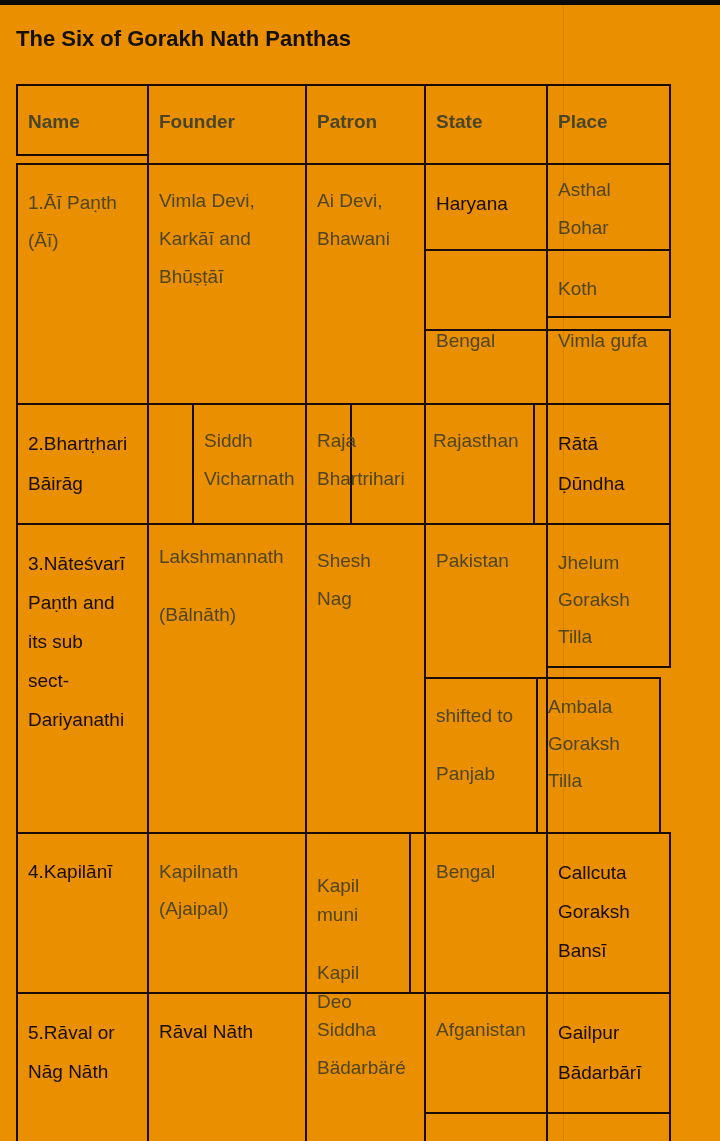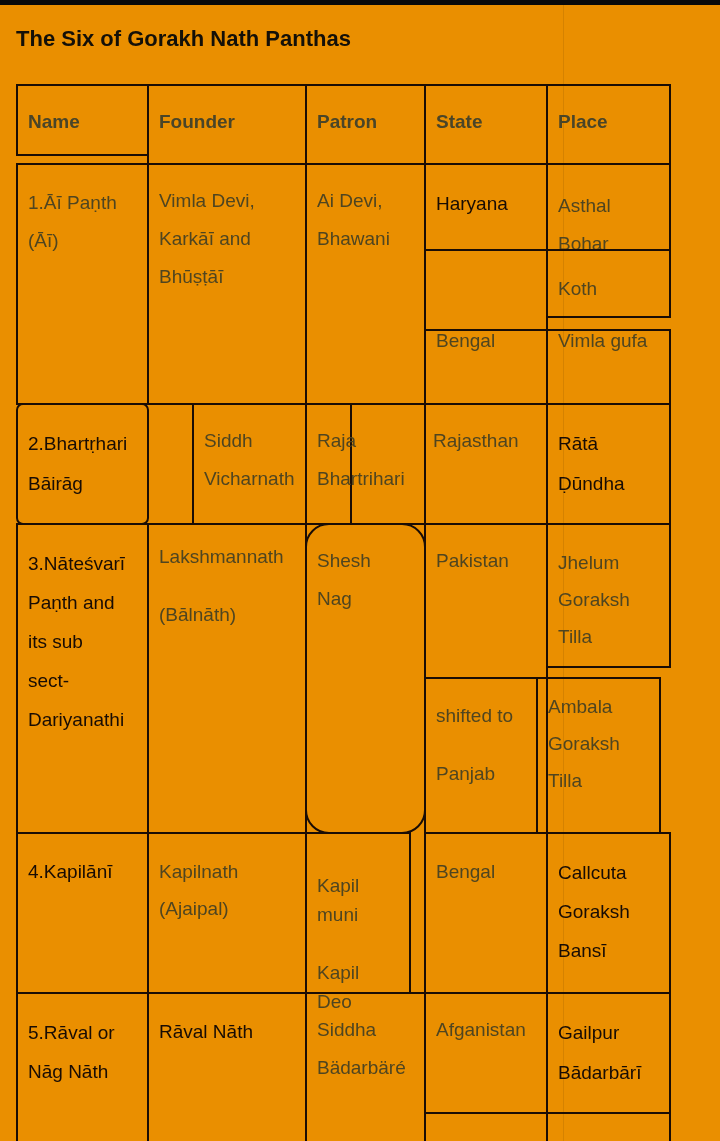--- a/index.html
+++ b/index.html
@@ -59,69 +59,69 @@
 Karkāī and
 Bhūṣṭāī</span>
     </div>
   <div class="cell" style="left:289px;top:79px;width:121px;height:242px;padding-top:17px;">
       <span class="txt">Ai Devi,
 Bhawani</span>
     </div>
   <div class="cell dark small" style="left:408px;top:79px;width:124px;height:88px;padding-top:20px;">
       <span class="txt">Haryana</span>
     </div>
-  <div class="cell small" style="left:530px;top:79px;width:125px;height:88px;padding-top:22px;">
+  <div class="cell small" style="left:530px;top:79px;width:125px;height:88px;padding-top:6px;">
       <span class="txt">Asthal Bohar</span>
     </div>
   <div class="cell" style="left:408px;top:165px;width:124px;height:82px;">
       <span class="txt"></span>
     </div>
   <div class="cell" style="left:530px;top:165px;width:125px;height:69px;padding-top:19px;">
       <span class="txt">Koth</span>
     </div>
   <div class="cell" style="left:408px;top:245px;width:124px;height:76px;padding-top:-2px;line-height:20px;padding-top:0px;">
       <span class="txt">Bengal</span>
     </div>
   <div class="cell" style="left:530px;top:245px;width:125px;height:76px;line-height:20px;">
       <span class="txt">Vimla gufa</span>
     </div>
 
-  <div class="cell dark" style="left:0;top:319px;width:133px;height:122px;padding-top:19px;line-height:40px;border-radius:7px;">
+  <div class="cell dark" style="left:0;top:319px;width:133px;height:122px;padding-top:19px;line-height:40px;">
       <span class="txt">2.Bhartṛhari
 Bāirāg</span>
     </div>
   <div class="cell" style="left:131px;top:319px;width:160px;height:122px;padding-top:17px;margin-left:45px;">
       <span class="txt">Siddh
 Vicharnath</span>
     </div>
   <div class="cell" style="left:289px;top:319px;width:121px;height:122px;padding-top:17px;">
       <span class="txt">Raja
 Bhartrihari</span>
     </div>
-  <div class="cell" style="left:408px;top:319px;width:124px;height:122px;padding-top:17px;padding-left:7px;">
+  <div class="cell" style="left:408px;top:319px;width:111px;height:122px;padding-top:17px;padding-left:7px;">
       <span class="txt">Rajasthan</span>
     </div>
   <div class="cell dark" style="left:530px;top:319px;width:125px;height:122px;padding-top:19px;line-height:40px;">
       <span class="txt">Rātā
 Ḍūndha</span>
     </div>
 
   <div class="cell dark" style="left:0;top:439px;width:133px;height:311px;padding-top:19px;line-height:39px;">
       <span class="txt">3.Nāteśvarī
 Paṇth and
 its sub
 sect-
 Dariyanathi</span>
     </div>
   <div class="cell" style="left:131px;top:439px;width:160px;height:311px;padding-top:17px;line-height:29px;">
       <span class="txt">Lakshmannath
 
 (Bālnāth)</span>
     </div>
-  <div class="cell" style="left:289px;top:439px;width:121px;height:311px;padding-top:17px;border-radius:24px;">
+  <div class="cell" style="left:289px;top:439px;width:121px;height:311px;padding-top:17px;">
       <span class="txt">Shesh
 Nag</span>
     </div>
   <div class="cell" style="left:408px;top:439px;width:124px;height:156px;padding-top:17px;">
       <span class="txt">Pakistan</span>
     </div>
   <div class="cell" style="left:530px;top:439px;width:125px;height:145px;padding-top:19px;line-height:37px;">
       <span class="txt">Jhelum
 Goraksh
 Tilla</span>

